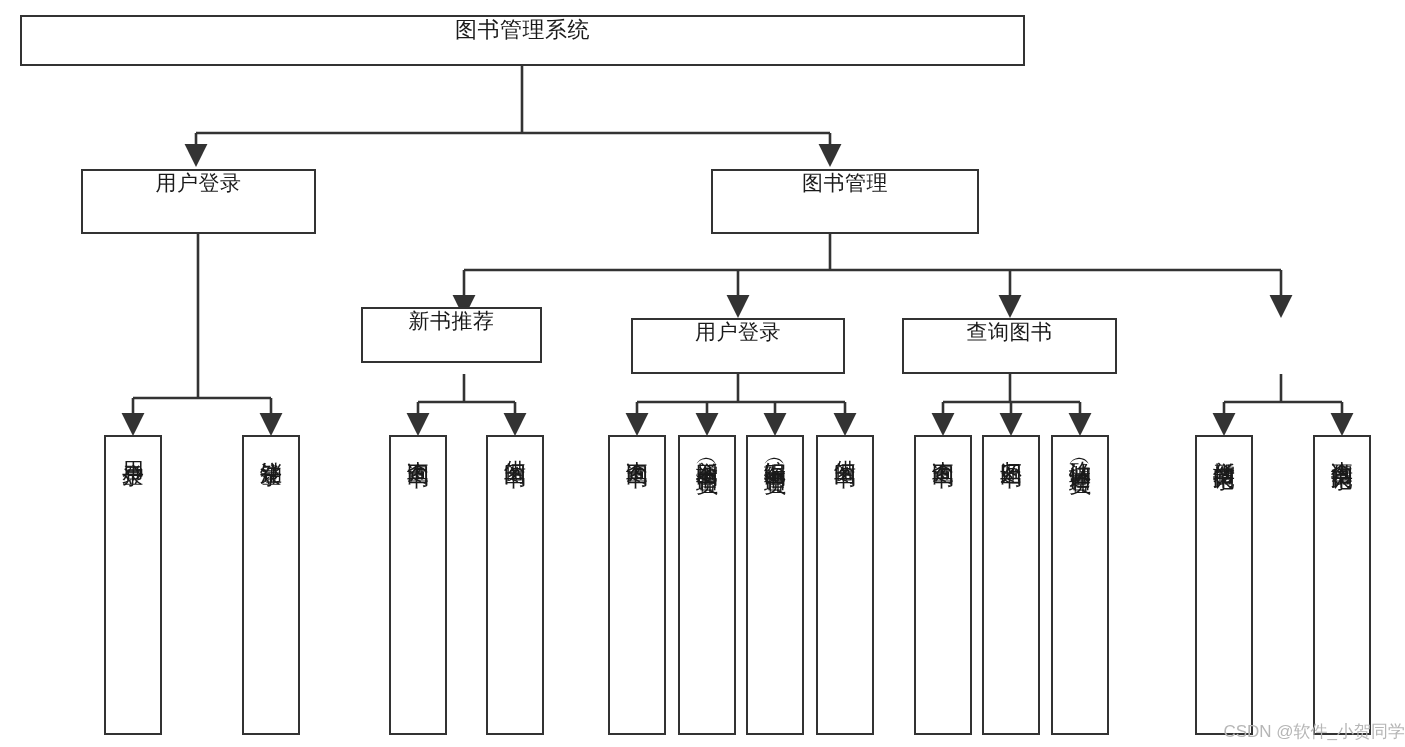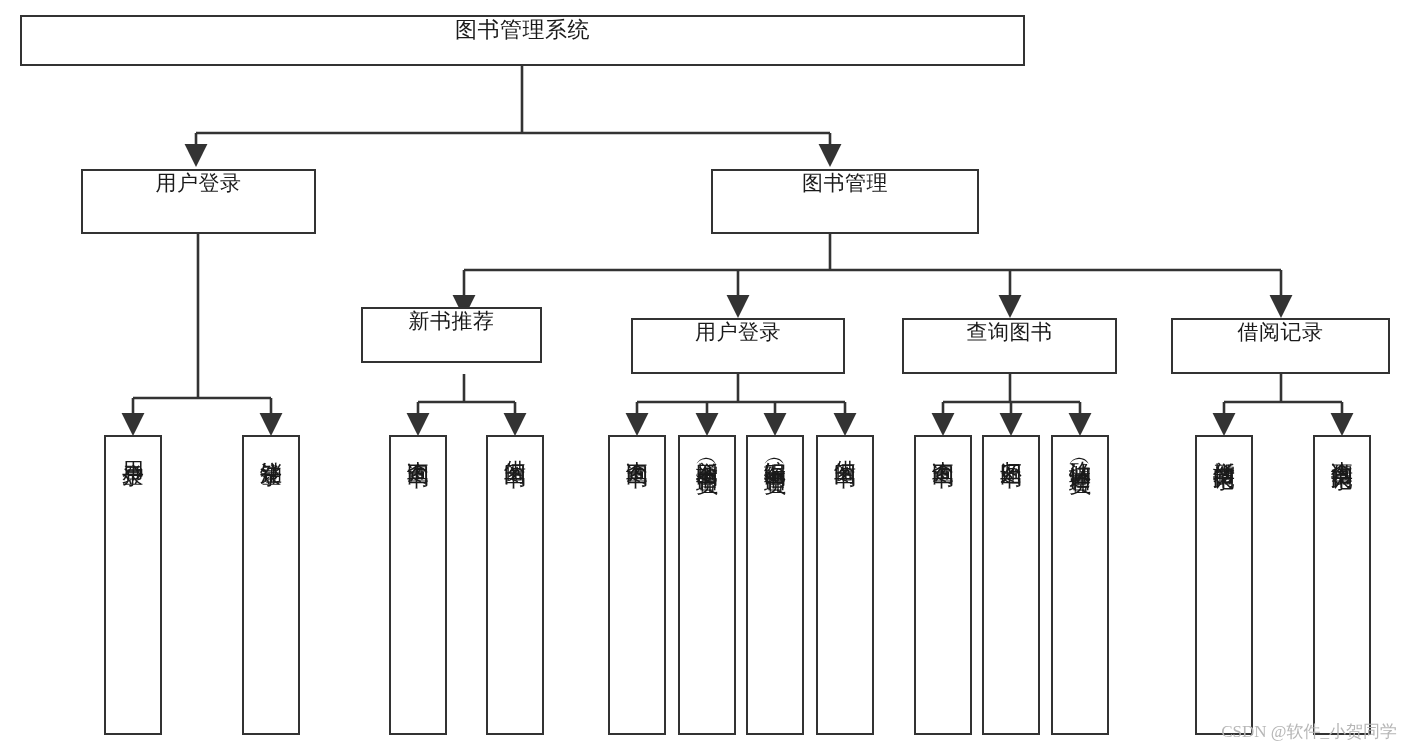--- a/index.html
+++ b/index.html
@@ -60,27 +60,27 @@
   .node.vert .label {
     writing-mode: vertical-rl;
     text-orientation: upright;
     font-size: 22px;
     letter-spacing: 2px;
     line-height: 1.0;
     white-space: nowrap;
   }
   .watermark {
     position: absolute;
-    right: 8px;
+    right: 0;
     bottom: 4px;
     font-size: 17px;
     color: #b6b6b6;
     z-index: 3;
     white-space: nowrap;
-    font-family: Liberation Serif, serif;
+    font-family: Liberation Sans, sans-serif;
   }
 </style>
 </head>
 <body>
 
 <div id="canvas">
 
   <svg id="wires" viewBox="0 0 1405 747" width="1405" height="747" xmlns="http://www.w3.org/2000/svg">
     <defs>
       <marker id="arrow" viewBox="0 0 12 12" refX="10" refY="6" markerWidth="9" markerHeight="9" orient="auto-start-reverse">
@@ -144,23 +144,20 @@
 
   <div class="node horiz" style="left:361px; top:307px; width:181px; height:56px;">
     <span class="label">新书推荐</span>
   </div>
   <div class="node horiz" style="left:631px; top:318px; width:214px; height:56px;">
     <span class="label">用户登录</span>
   </div>
   <div class="node horiz" style="left:902px; top:318px; width:215px; height:56px;">
     <span class="label">查询图书</span>
   </div>
-  <div class="node horiz" style="left:1171px; top:318px; width:219px; height:56px;">
-    <span class="label">借阅记录</span>
-  </div>
 
   <div class="node vert" style="left:104px; top:435px; width:58px; height:300px;">
     <span class="label">用户登录</span>
   </div>
   <div class="node vert" style="left:242px; top:435px; width:58px; height:300px;">
     <span class="label">注销登录</span>
   </div>
 
   <div class="node vert" style="left:389px; top:435px; width:58px; height:300px;">
     <span class="label">查询图书</span>

